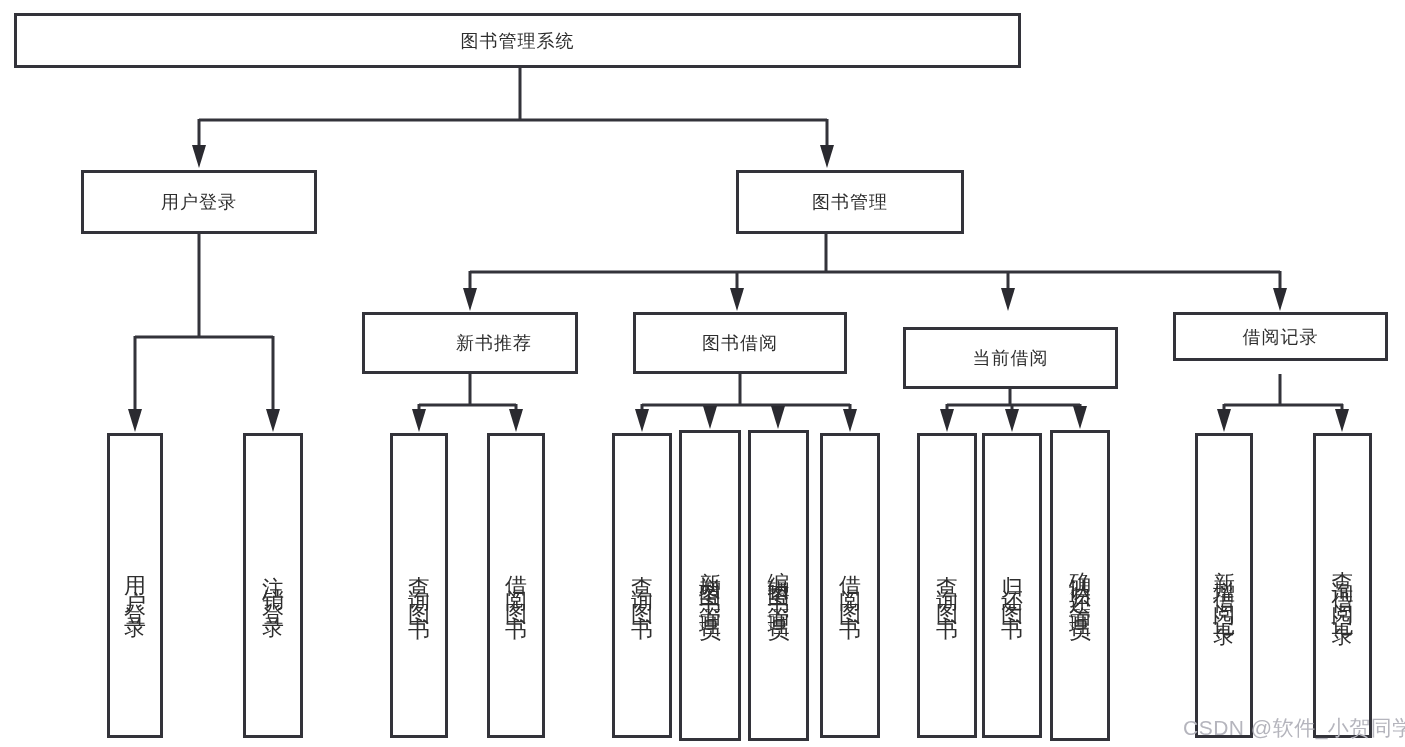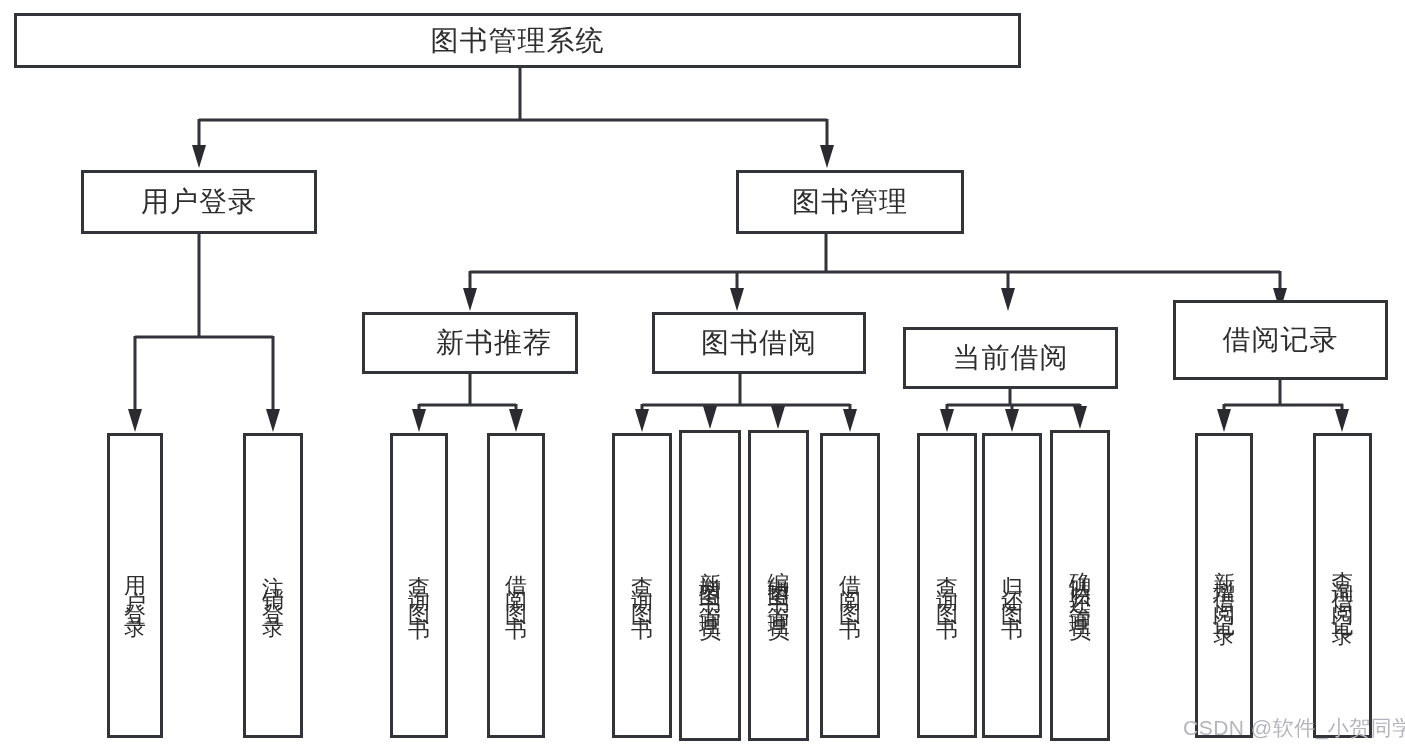--- a/index.html
+++ b/index.html
@@ -27,21 +27,21 @@
     position: absolute;
     box-sizing: border-box;
     background: #ffffff;
     border: 3px solid #33333a;
     display: flex;
     align-items: center;
     justify-content: center;
     z-index: 2;
   }
   .h-node span {
-    font-size: 28px;
+    font-size: 18px;
     letter-spacing: 1px;
     white-space: nowrap;
     color: #2e2e2e;
   }
   .v-node span {
     writing-mode: vertical-lr;
     text-orientation: mixed;
     font-size: 22px;
     letter-spacing: 14px;
     white-space: nowrap;
@@ -105,27 +105,27 @@
   <div class="node h-node" style="left:81px; top:170px; width:236px; height:64px;">
     <span>用户登录</span>
   </div>
   <div class="node h-node" style="left:712px; top:170px; width:228px; height:64px;margin-left:24px;">
     <span>图书管理</span>
   </div>
 
   <div class="node h-node" style="left:362px; top:312px; width:216px; height:62px;padding-left:48px;">
     <span>新书推荐</span>
   </div>
-  <div class="node h-node" style="left:652px; top:312px; width:214px; height:62px;">
+  <div class="node h-node" style="left:633px; top:312px; width:214px; height:62px;">
     <span>图书借阅</span>
   </div>
   <div class="node h-node" style="left:903px; top:312px; width:215px; height:62px;margin-top:15px;">
     <span>当前借阅</span>
   </div>
-  <div class="node h-node" style="left:1173px; top:300px; width:215px; height:80px;">
+  <div class="node h-node" style="left:1173px; top:312px; width:215px; height:49px;">
     <span>借阅记录</span>
   </div>
 
   <div class="node v-node" style="left:107px; top:433px; width:56px; height:305px;">
     <span>用户登录</span>
   </div>
   <div class="node v-node" style="left:243px; top:433px; width:60px; height:305px;">
     <span>注销登录</span>
   </div>
 

